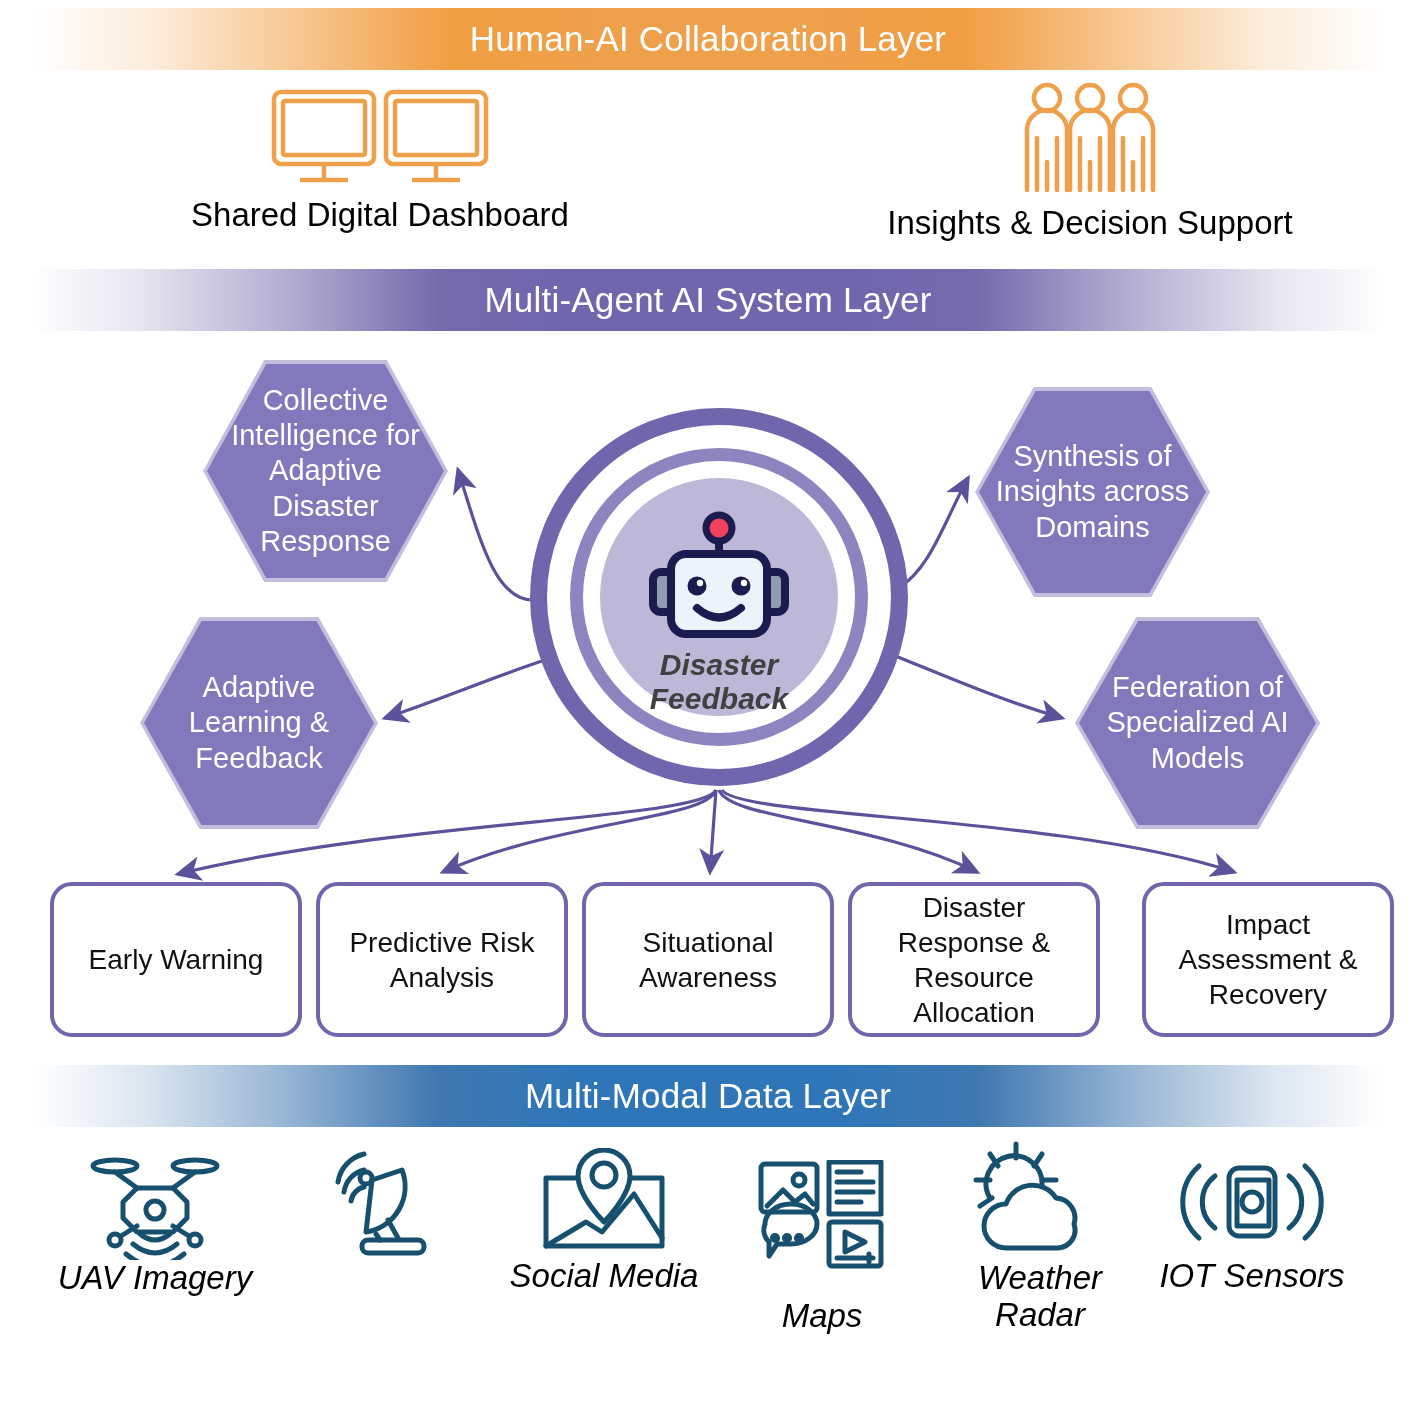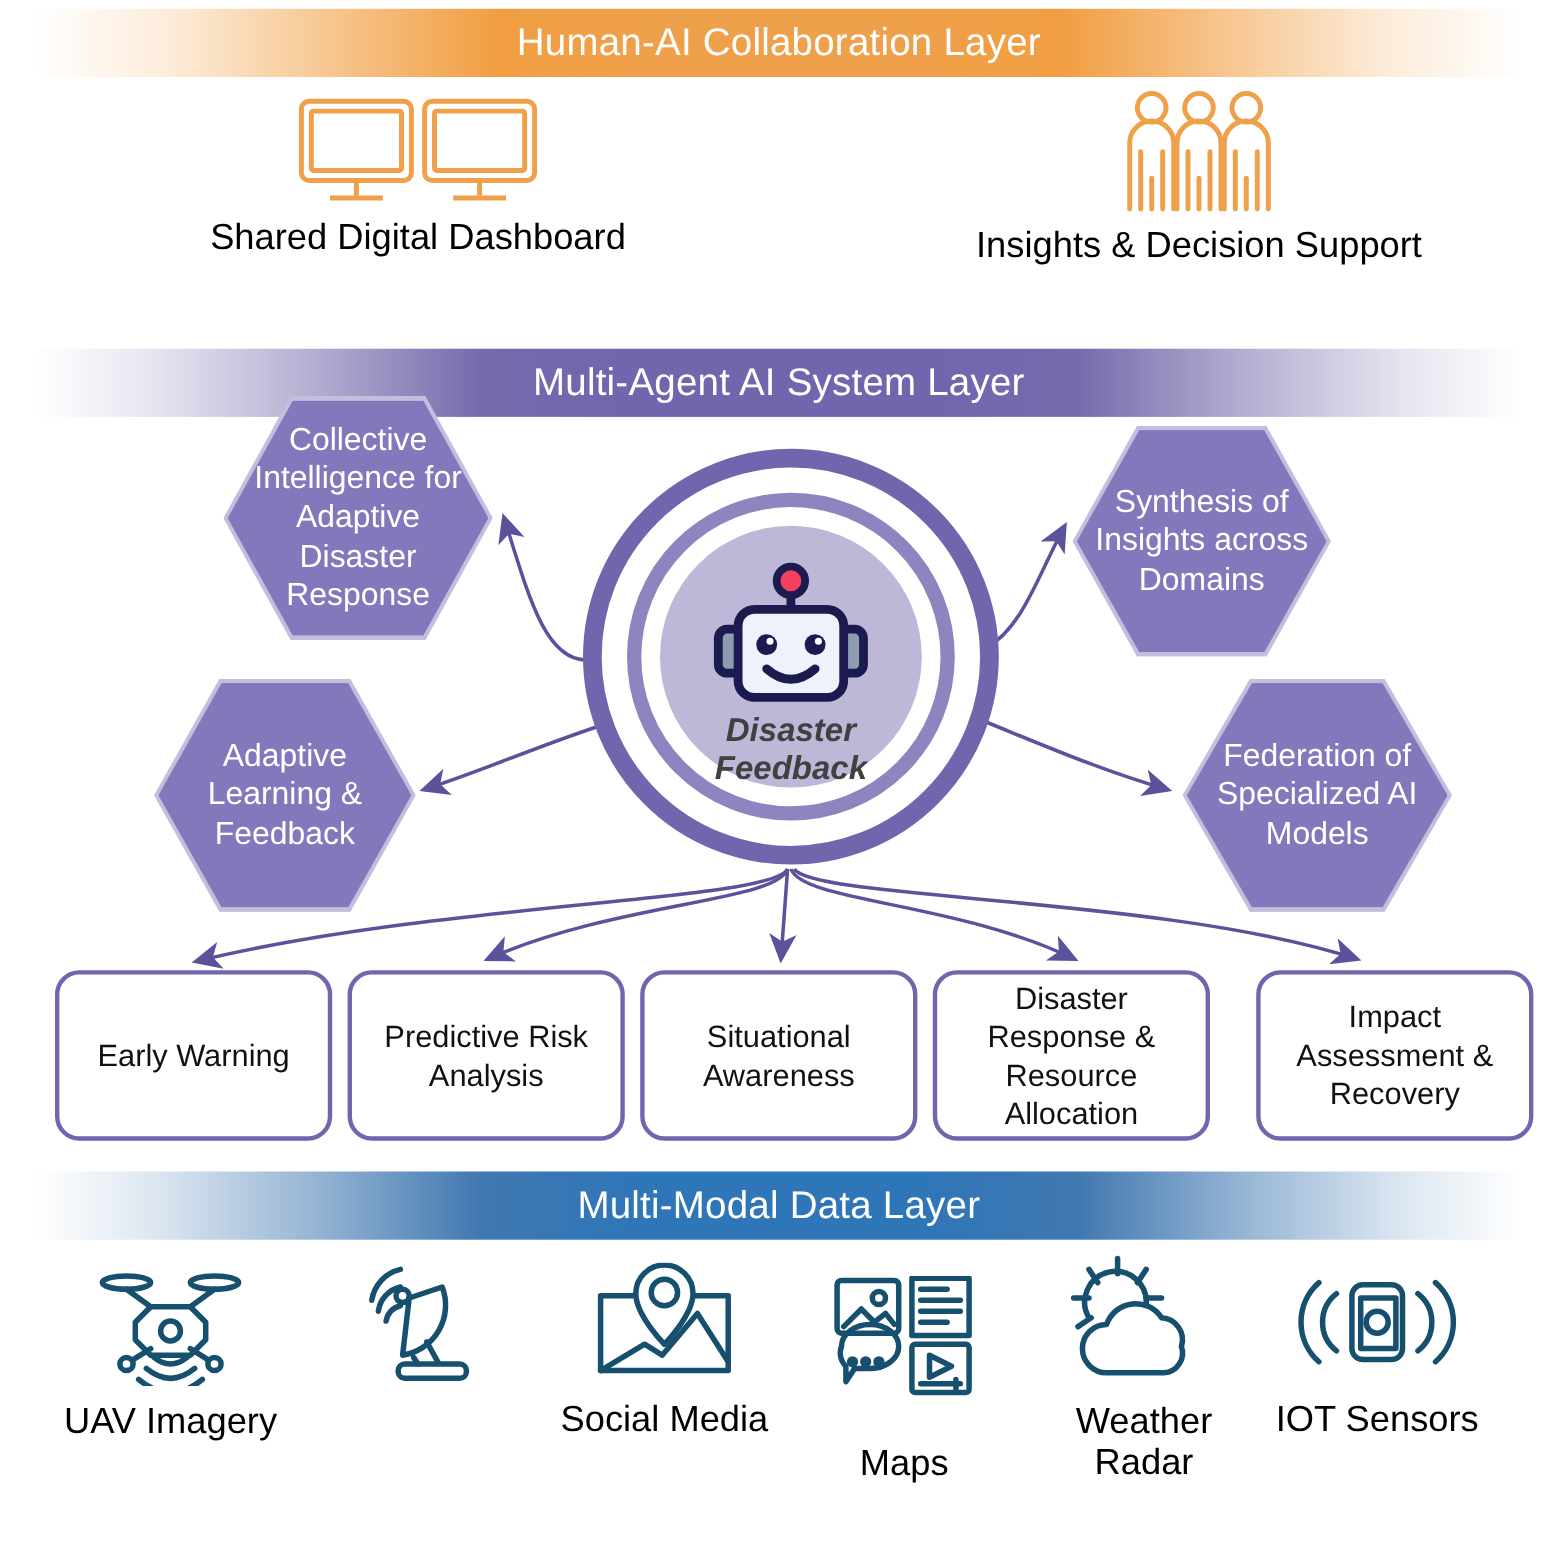--- a/index.html
+++ b/index.html
@@ -45,21 +45,20 @@
       rgba(103,90,163,0) 0%,
       rgba(103,90,163,0.16) 8%,
       rgba(103,90,163,0.5) 19%,
       rgba(103,90,163,0.9) 30%,
       #6f66ae 40%,
       #6f66ae 60%,
       rgba(103,90,163,0.9) 70%,
       rgba(103,90,163,0.5) 81%,
       rgba(103,90,163,0.16) 92%,
       rgba(103,90,163,0) 100%);
-    margin-top: 48px;
   }
   .banner-data {
     top: 1065px;
     background: linear-gradient(to right,
       rgba(43,105,168,0) 0%,
       rgba(43,105,168,0.16) 8%,
       rgba(43,105,168,0.5) 19%,
       rgba(43,105,168,0.9) 30%,
       #2f76b8 40%,
       #2f76b8 60%,
@@ -166,21 +165,22 @@
 
   
   .data-item {
     position: absolute;
     display: flex; flex-direction: column; align-items: center;
     width: 220px;
   }
   .data-item .caption {
     font-size: 33px; color: #000000;
     text-align: center; line-height: 1.12;
-    margin-top: 14px;
+    margin-top: 0;
+    font-style: italic;
   }
   #ds-0 { left: 45px;   top: 1150px; }
   #ds-1 { left: 278px;  top: 1146px; }
   #ds-2 { left: 494px;  top: 1148px; }
   #ds-3 { left: 712px;  top: 1160px; gap: 28px; }
   #ds-4 { left: 930px;  top: 1140px; }
   #ds-5 { left: 1142px; top: 1150px; }
 
   svg { display: block; }
   #arrow-layer { position: absolute; left:0; top:0; width:1416px; height:1411px; pointer-events:none; }

